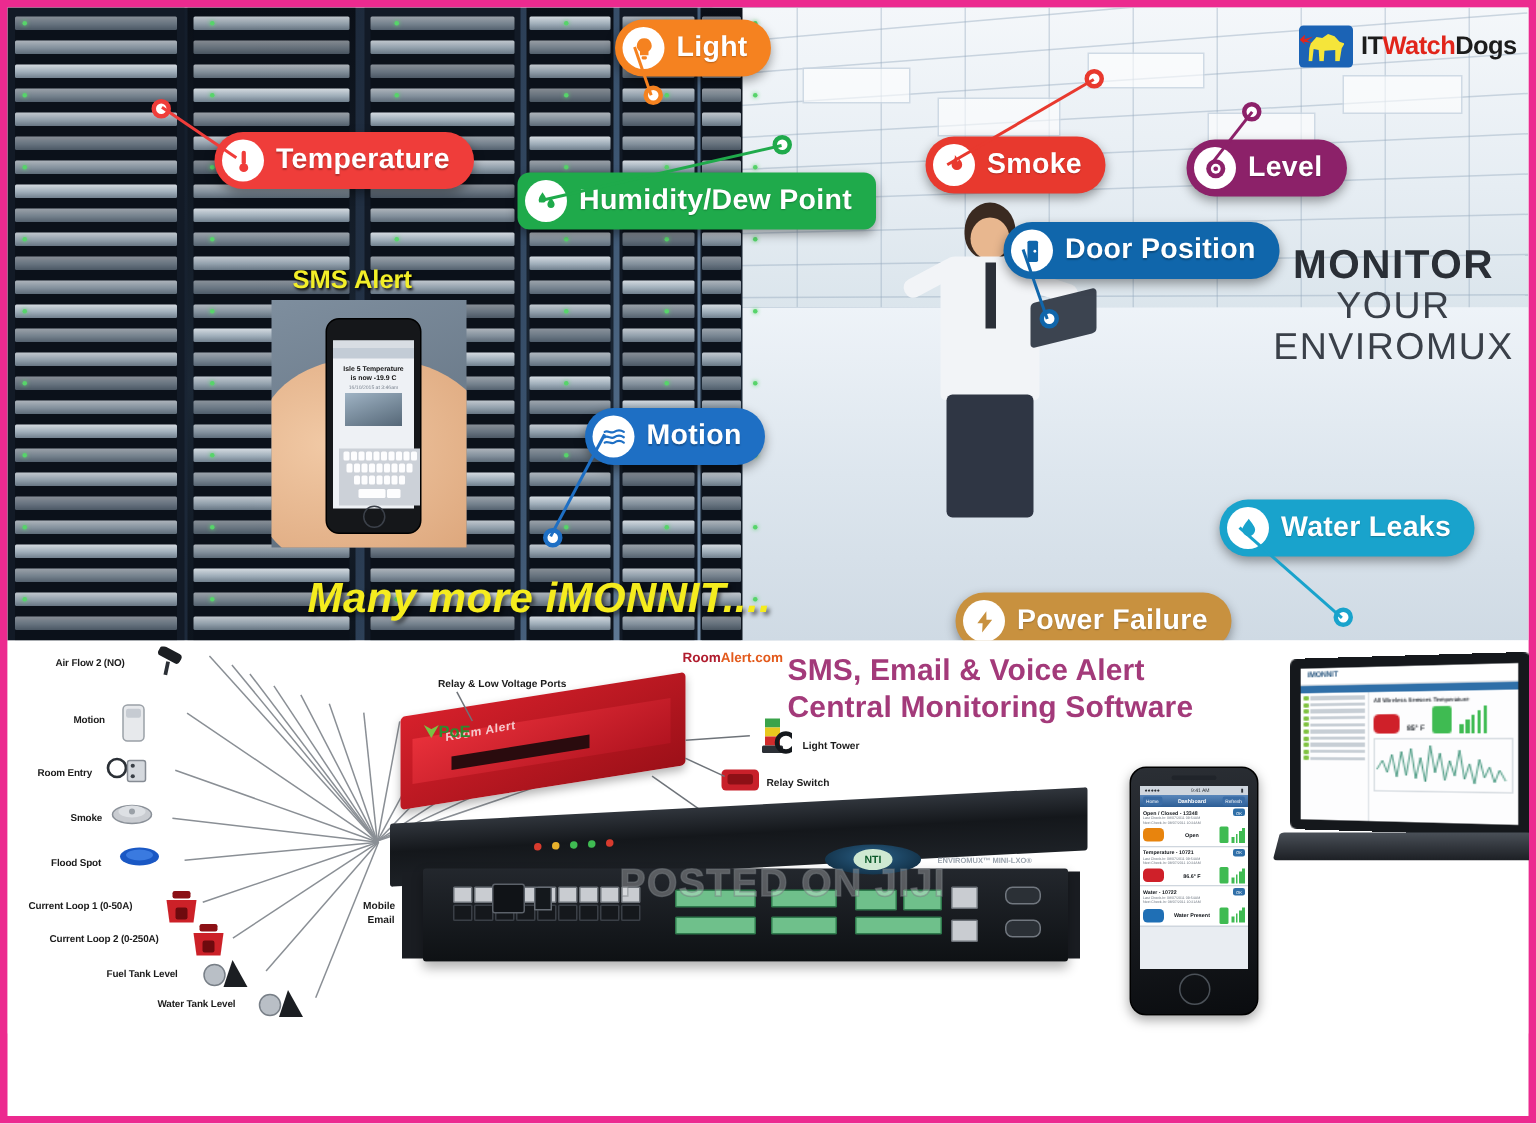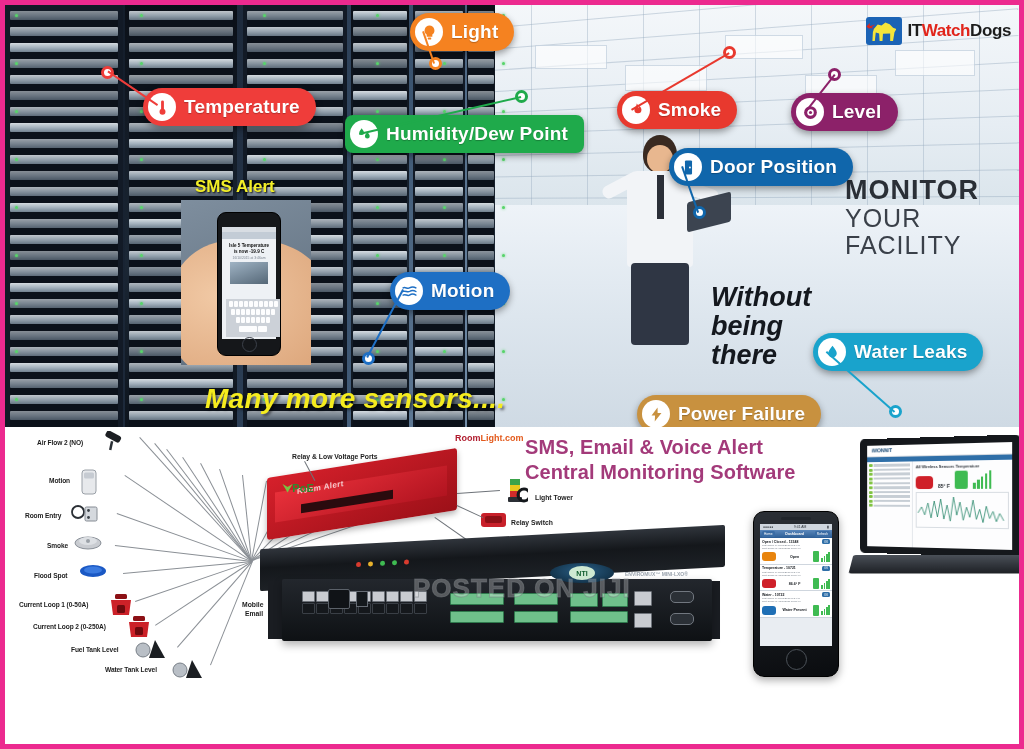--- a/index.html
+++ b/index.html
@@ -49,21 +49,21 @@
   .badge .bicon{width:28px;height:28px;border-radius:50%;background:#fff;
     display:flex;align-items:center;justify-content:center;flex:none;}
   .badge .blabel{font-size:19px;letter-spacing:.2px;text-shadow:0 1px 1px rgba(0,0,0,.25);}
   .badge.sq{border-radius:8px;}
 
   .leader{position:absolute;transform-origin:0 0;height:2px;}
   .dot{position:absolute;width:13px;height:13px;border-radius:50%;
     background:#fff;box-sizing:border-box;}
 
   
-  #mycf{position:absolute;left:840px;top:172px;width:168px;}
+  #mycf{position:absolute;left:840px;top:158px;width:168px;text-align:center;}
   #mycf .l1{font-size:27px;font-weight:bold;color:#2a2f36;letter-spacing:1px;line-height:1;}
   #mycf .l2{font-size:25px;color:#3a4049;letter-spacing:1px;line-height:1.12;}
   #mycf .critwrap{position:relative;margin:1px 0 1px -16px;width:184px;height:34px;}
   #mycf .critbg{position:absolute;inset:0;background:linear-gradient(180deg,#0c7fb4,#05384f);
      clip-path:polygon(11px 0,100% 0,100% 100%,11px 100%,0 50%);}
   #mycf .crit{position:absolute;inset:0;display:flex;align-items:center;justify-content:center;
      font-size:26px;font-weight:bold;color:#e9f02a;letter-spacing:.5px;}
   #mycf .l4{font-size:25px;color:#3a4049;letter-spacing:1px;line-height:1.1;}
 
   #without{position:absolute;left:706px;top:278px;font-size:27px;font-weight:bold;
@@ -692,33 +692,28 @@
                 <span class="key" style="width: 18px;"></span>
                 <span class="key" style="width: 9px;"></span>
               </div>
             </div>
         </div>
         <div class="home"></div>
       </div>
     </div>
 
     <div id="sms-alert">SMS Alert</div>
-    <div id="many">Many more sensors....</div>
+    <div id="many">Many more iMONNIT....</div>
 
     <div id="mycf">
       <div class="l1">MONITOR</div>
       <div class="l2">YOUR</div>
-      <div class="l4">FACILITY</div>
+      <div class="l4">ENVIROMUX</div>
     </div>
 
-    <div id="without">
-        <div>Without</div>
-        <div>being</div>
-        <div>there</div>
-      </div>
 
     <div id="logo">
       <div class="mark">
         <div class="bark"></div>
           <div class="dog"></div>
       </div>
       <div class="txt">
         <span class="t1">IT</span><span class="t2">Watch</span><span class="t3">Dogs</span>
       </div>
     </div>
@@ -906,21 +901,21 @@
   <div id="redbox">
     <div class="body"></div>
       <div class="face"></div>
       <div class="ports"></div>
     <div class="ra">Room Alert</div>
   </div>
   <div id="poe">
     <span class="arrow">⮟</span><span>PoE</span>
   </div>
   <div id="roomalert">
-    <span class="ra1">Room</span><span class="ra2">Light.com</span>
+    <span class="ra1">Room</span><span class="ra2">Alert.com</span>
   </div>
 
   <div id="device-label-layer">
       <div class="dlabel" style="left: 287px; top: 448px;">Relay &amp; Low Voltage Ports</div>
       <div class="dlabel" style="left: 530px; top: 489px;">Light Tower</div>
       <div class="dlabel" style="left: 506px; top: 514px;">Relay Switch</div>
       <div class="dlabel" style="left: 237px; top: 596px;">Mobile</div>
       <div class="dlabel" style="left: 240px; top: 605px;">Email</div>
       <div class="sensor" style="left: 497px; top: 472px;"><svg width="26" height="34" viewBox="0 0 26 34">
           <rect x="8" y="2" width="10" height="6" fill="#3aa34a"></rect>

